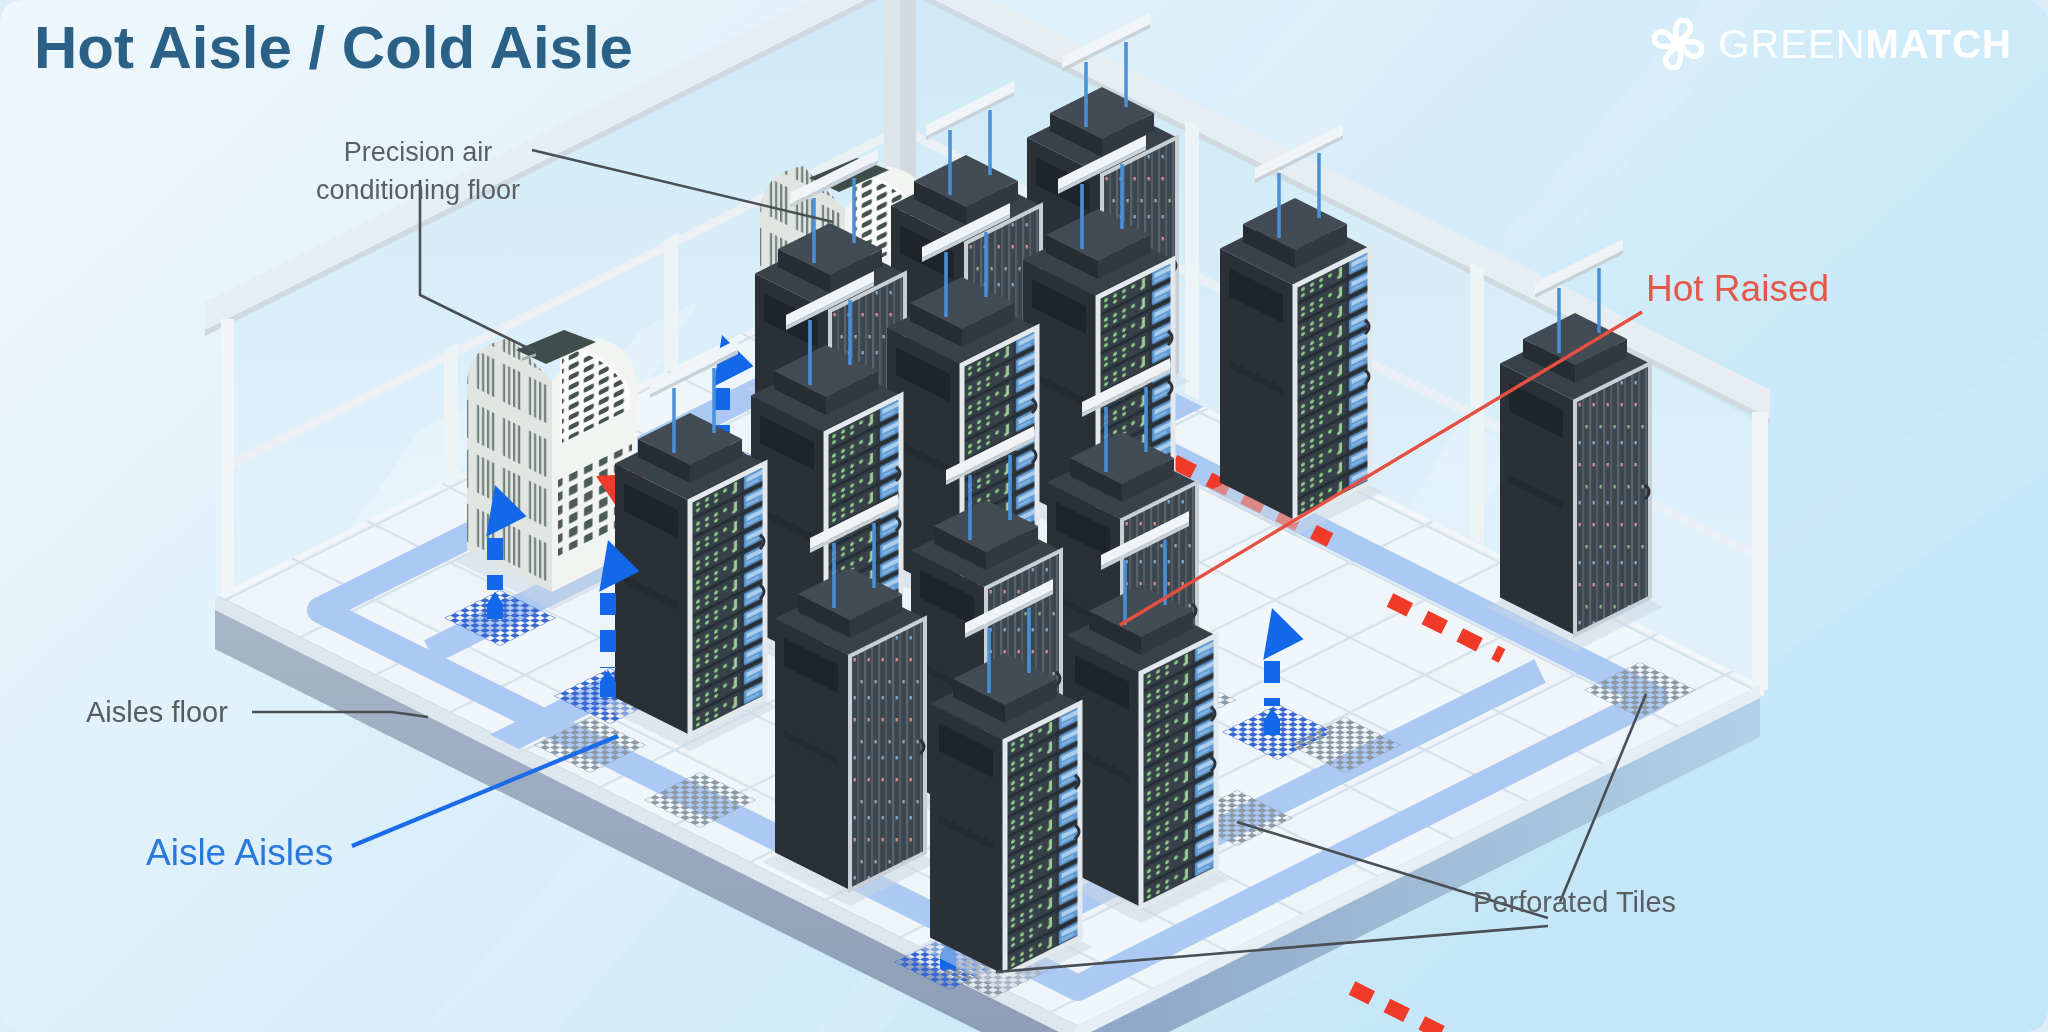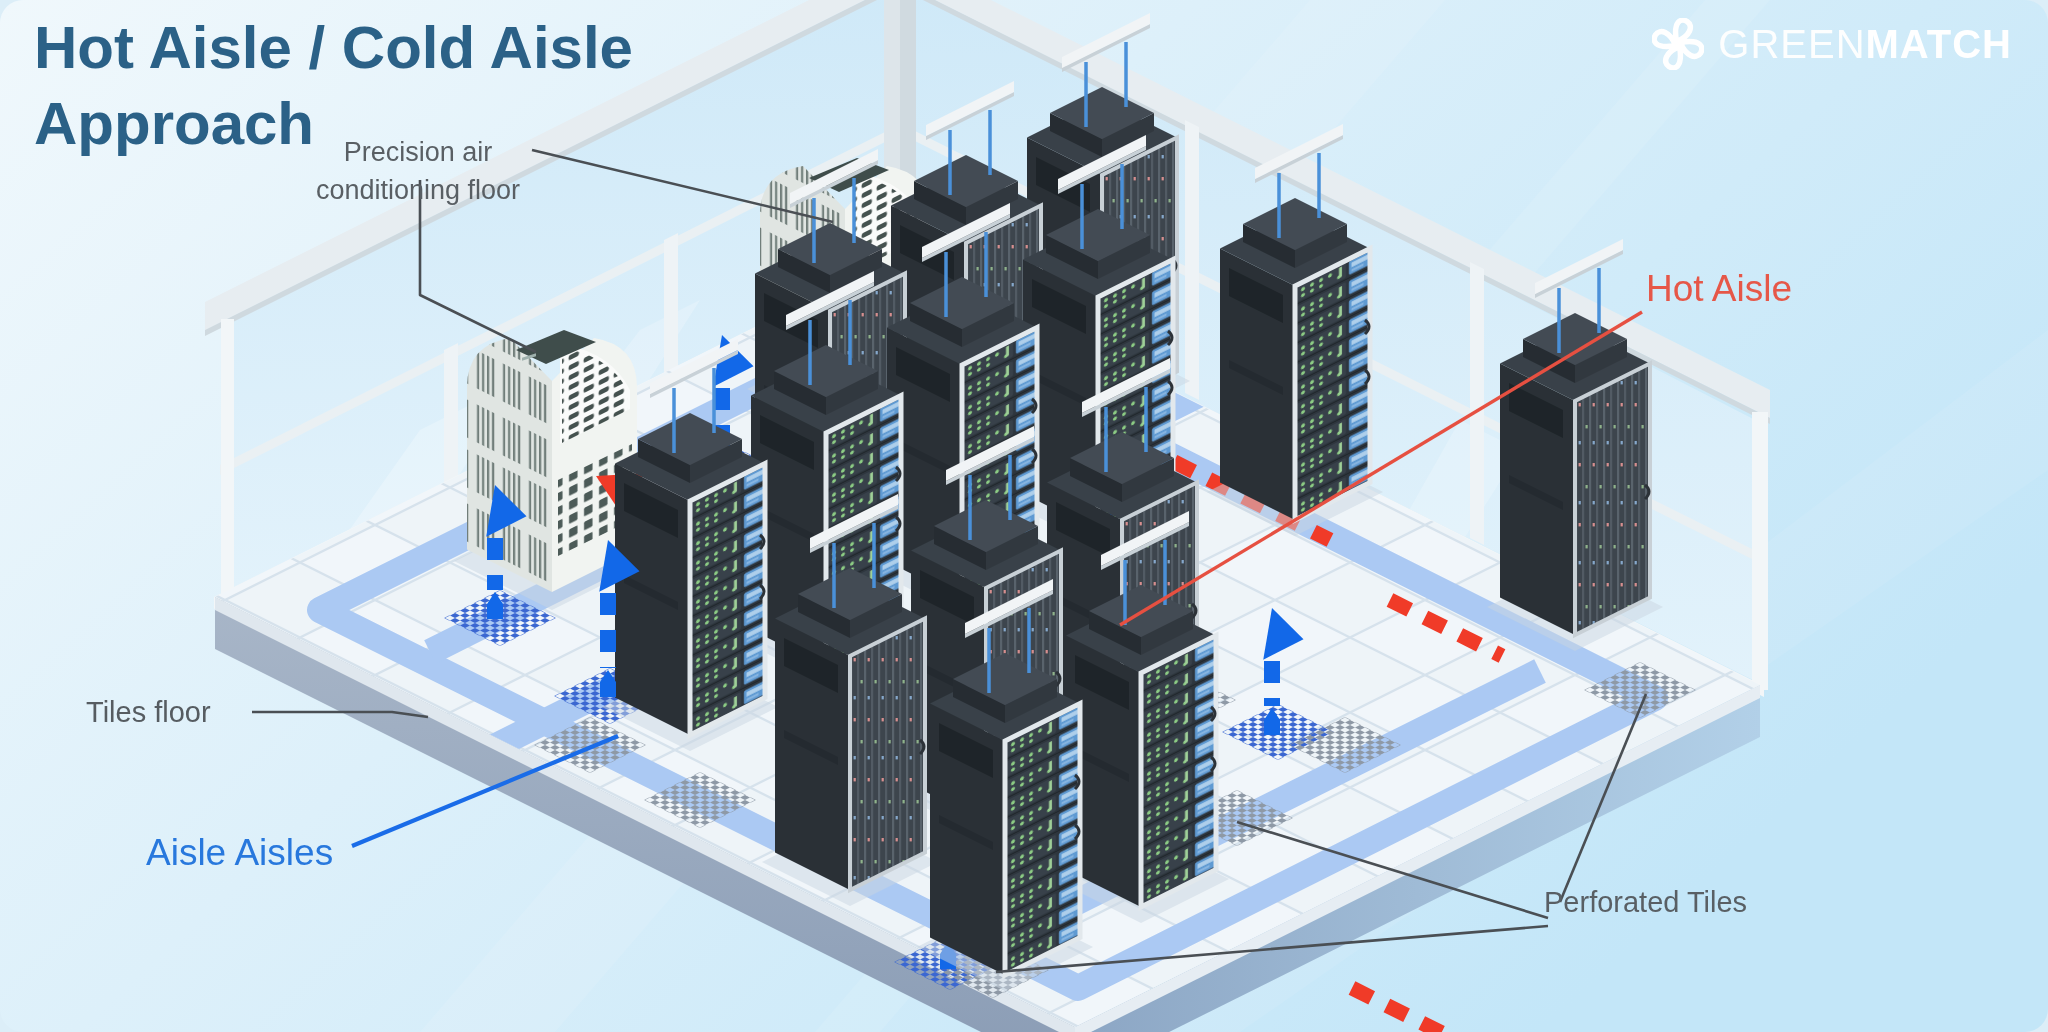--- a/index.html
+++ b/index.html
@@ -12,21 +12,21 @@
   .logo{position:absolute;right:36px;top:18px;display:flex;align-items:center;gap:14px;
         color:#ffffff;font-size:40px;letter-spacing:1px;justify-content:center;}
   .logo .light{font-weight:normal;opacity:.96;}
   .logo .bold{font-weight:bold;}
   .lbl{position:absolute;white-space:nowrap;}
   .lbl-ac{left:296px;top:134px;width:244px;text-align:center;font-size:27px;
           color:#595f64;line-height:1.4;white-space:normal;}
   .lbl-hot{left:1646px;top:268px;font-size:37px;color:#e65748;}
   .lbl-cold{left:146px;top:832px;font-size:37px;color:#2878dd;}
   .lbl-raised{left:86px;top:696px;font-size:29px;color:#565c61;}
-  .lbl-perf{left:1544px;top:886px;font-size:29px;color:#595f64;}
+  .lbl-perf{left:1473px;top:886px;font-size:29px;color:#595f64;}
 </style>
 </head>
 <body>
 
 <div class="stage">
 
 <svg class="scene" width="2048" height="1032" viewBox="0 0 2048 1032">
 <defs>
   <linearGradient id="gBg" x1="0" y1="0" x2="1" y2="0.55">
     <stop offset="0" stop-color="#f0f8fc"></stop>
@@ -329,35 +329,34 @@
   <path d="M352,846 L618,736" stroke="#1a6ce8" stroke-width="4.2"></path>
   <path d="M1548,918 L1237,822" stroke="#4a4f54" stroke-width="2.6"></path>
   <path d="M1548,926 L996,972" stroke="#4a4f54" stroke-width="2.6"></path>
   <path d="M1560,902 L1646,694" stroke="#4a4f54" stroke-width="2.6"></path>
 </g>
 </svg>
 
 <div class="overlay">
   <div class="title">
     <div>Hot Aisle / Cold Aisle</div>
-    <div>Approach</div>
   </div>
 
   <div class="logo">
     <svg width="52" height="52" viewBox="-26 -26 52 52">
       <g fill="none" stroke="#ffffff" stroke-width="5.5" stroke-linecap="round">
         <path d="M-2,-2 C-10,-22 -2,-26 4,-24 C12,-21 10,-10 -2,-2 Z" transform="rotate(12)"></path>
         <path d="M-2,-2 C-10,-22 -2,-26 4,-24 C12,-21 10,-10 -2,-2 Z" transform="rotate(102)"></path>
         <path d="M-2,-2 C-10,-22 -2,-26 4,-24 C12,-21 10,-10 -2,-2 Z" transform="rotate(192)"></path>
         <path d="M-2,-2 C-10,-22 -2,-26 4,-24 C12,-21 10,-10 -2,-2 Z" transform="rotate(282)"></path>
       </g>
     </svg>
     <div><span class="light">GREEN</span><span class="bold">MATCH</span></div>
   </div>
 
   <div class="lbl lbl-ac">Precision air conditioning floor</div>
-  <div class="lbl lbl-hot">Hot Aisle</div>
+  <div class="lbl lbl-hot">Hot Raised</div>
   <div class="lbl lbl-cold">Aisle Aisles</div>
-  <div class="lbl lbl-raised">Tiles floor</div>
+  <div class="lbl lbl-raised">Aisles floor</div>
   <div class="lbl lbl-perf">Perforated Tiles</div>
 </div>
 
 </div>
 
 </body></html>

